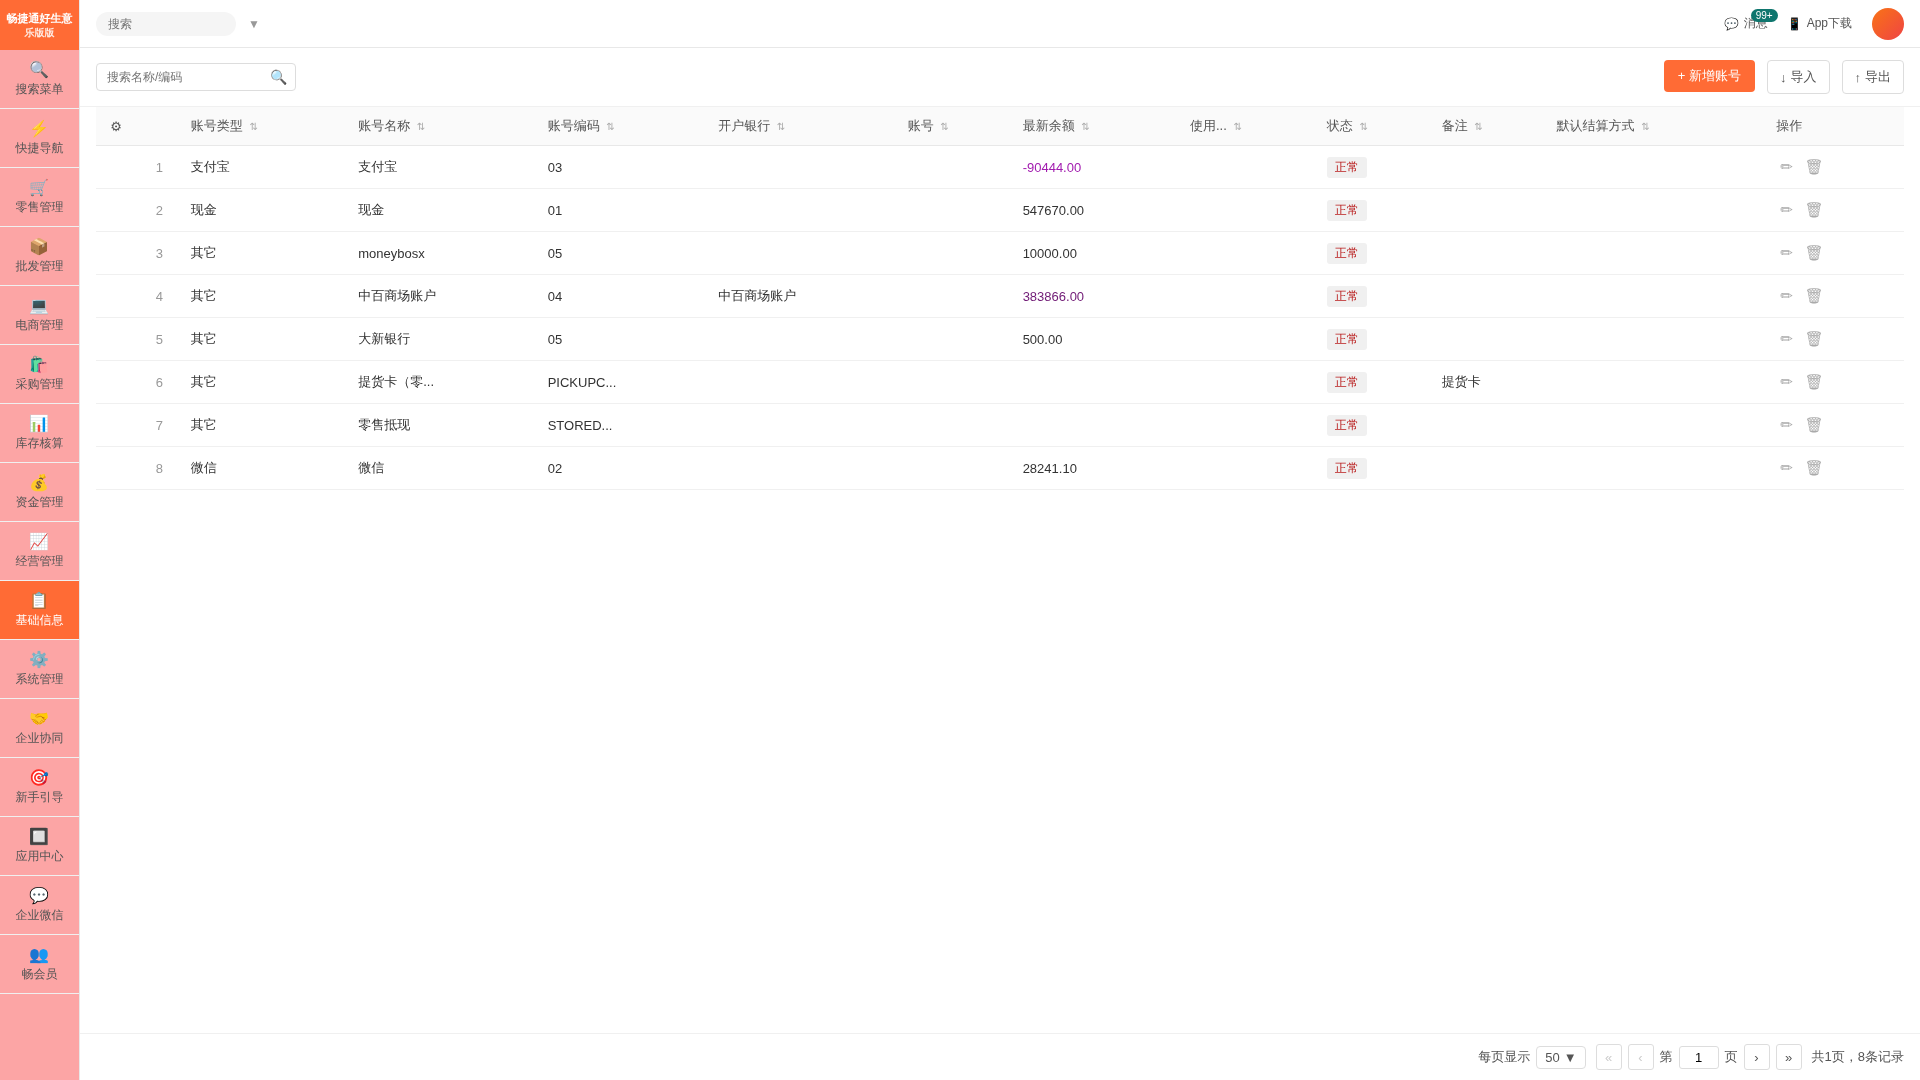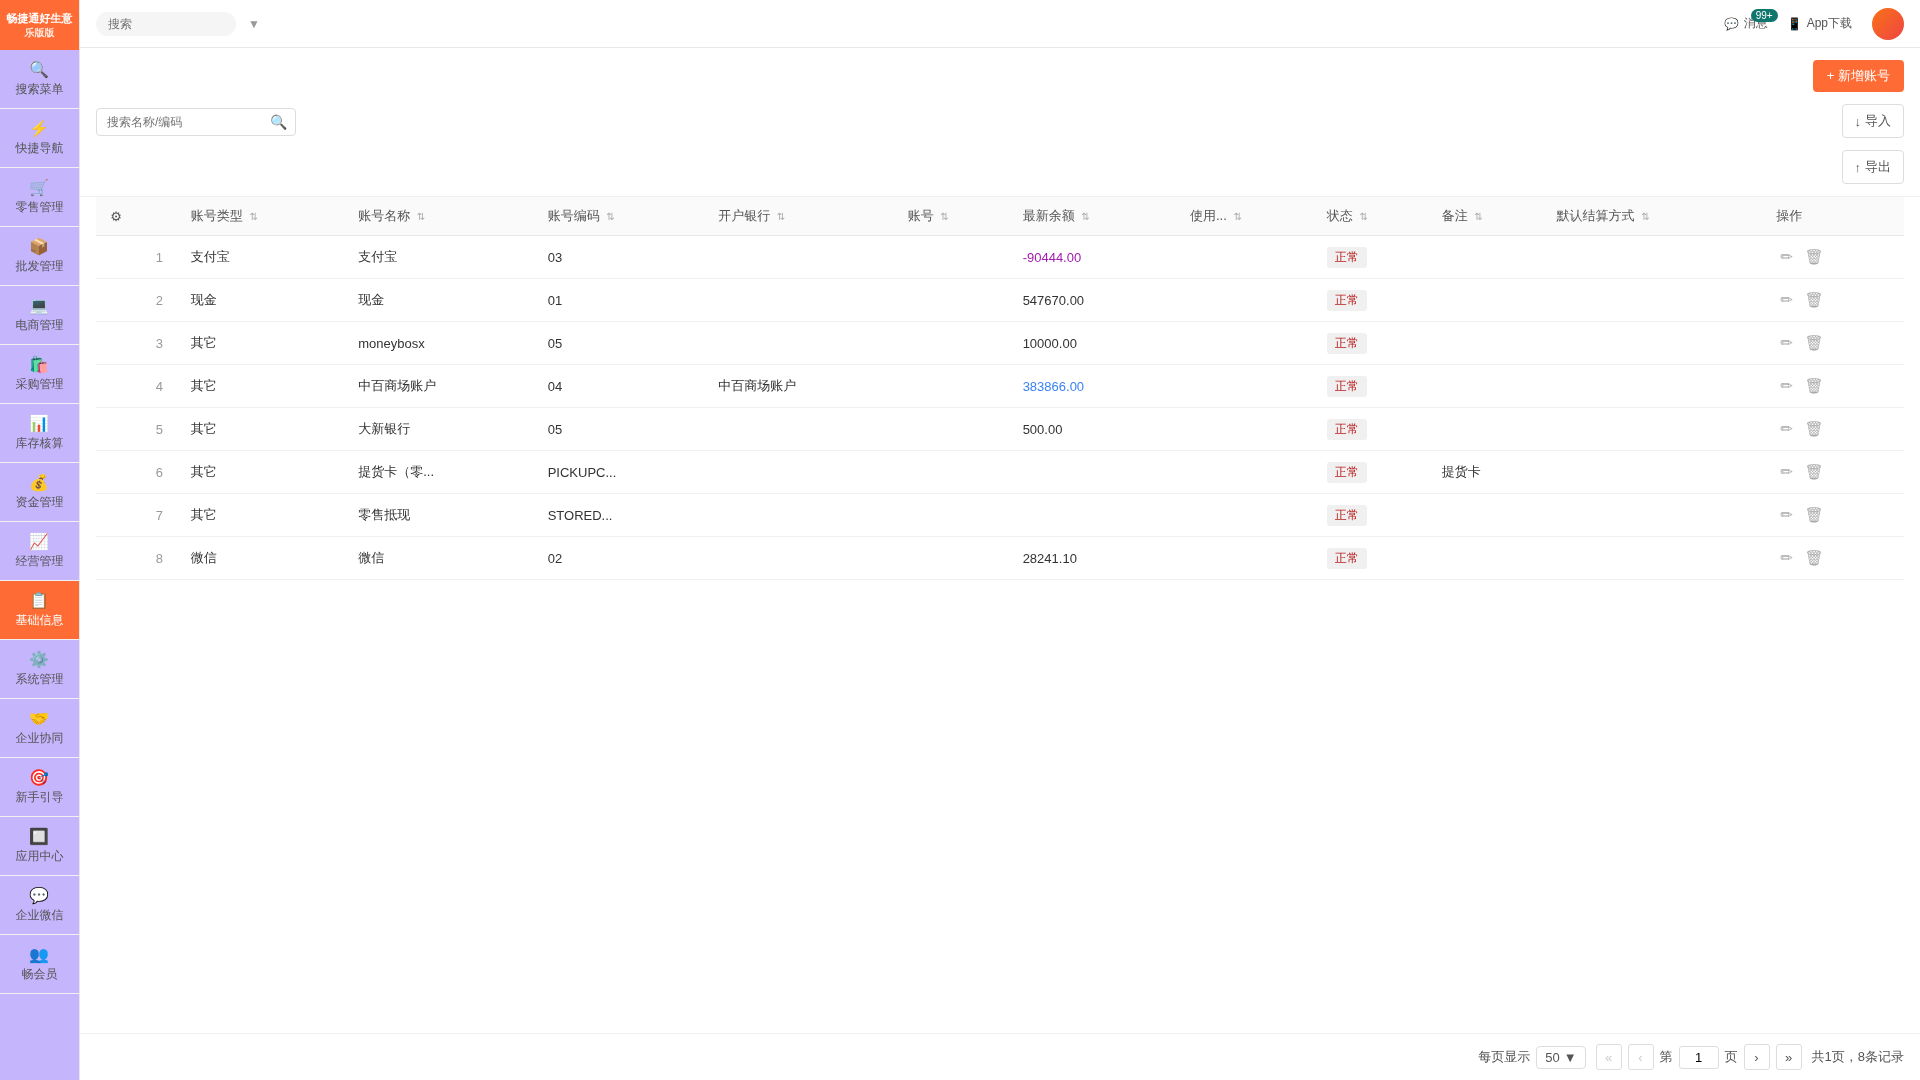--- a/index.html
+++ b/index.html
@@ -1,21 +1,21 @@
 <!DOCTYPE html>
 <html><head>
   <meta charset="utf-8">
   <style>
     * { box-sizing: border-box; margin: 0; padding: 0; }
     body { font-family: 'Microsoft YaHei', Arial, sans-serif; font-size: 13px; background: #f5f5f5; display: flex; height: 1080px; overflow: hidden; }
 
     
     .sidebar {
       width: 80px;
-      background: #c4b5fd;
+      background: #fca5a5;
       display: flex;
       flex-direction: column;
       align-items: center;
       border-right: 1px solid #e8e8e8;
       height: 100%;
       overflow-y: auto;
     }
     .sidebar-logo {
       width: 100%;
       background: #ff6b35;
@@ -190,23 +190,22 @@
       position: absolute;
       right: 8px;
       background: none;
       border: none;
       cursor: pointer;
       color: #999;
       font-size: 14px;
     }
     .toolbar-right {
       display: flex;
-      align-items: flex-end;
+      align-items: flex-start;
       gap: 12px;
-      flex-direction: column;
     }
     .btn-add {
       background: #ff6b35;
       color: #fff;
       border: none;
       border-radius: 4px;
       padding: 7px 14px;
       font-size: 13px;
       cursor: pointer;
       white-space: nowrap;
@@ -557,21 +556,21 @@
     </td>
   </tr>
             <tr>
     <td class="gear-col"></td>
     <td class="row-num">4</td>
     <td>其它</td>
     <td>中百商场账户</td>
     <td>04</td>
     <td>中百商场账户</td>
     <td></td>
-    <td style="color:#3b82f6">383866.00</td>
+    <td style="color:#701a75">383866.00</td>
     <td></td>
     <td><span class="status-badge">正常</span></td>
     <td></td>
     <td></td>
     <td>
       <button class="action-btn" title="编辑">✏</button>
       <button class="action-btn" title="删除">🗑</button>
     </td>
   </tr>
             <tr>

